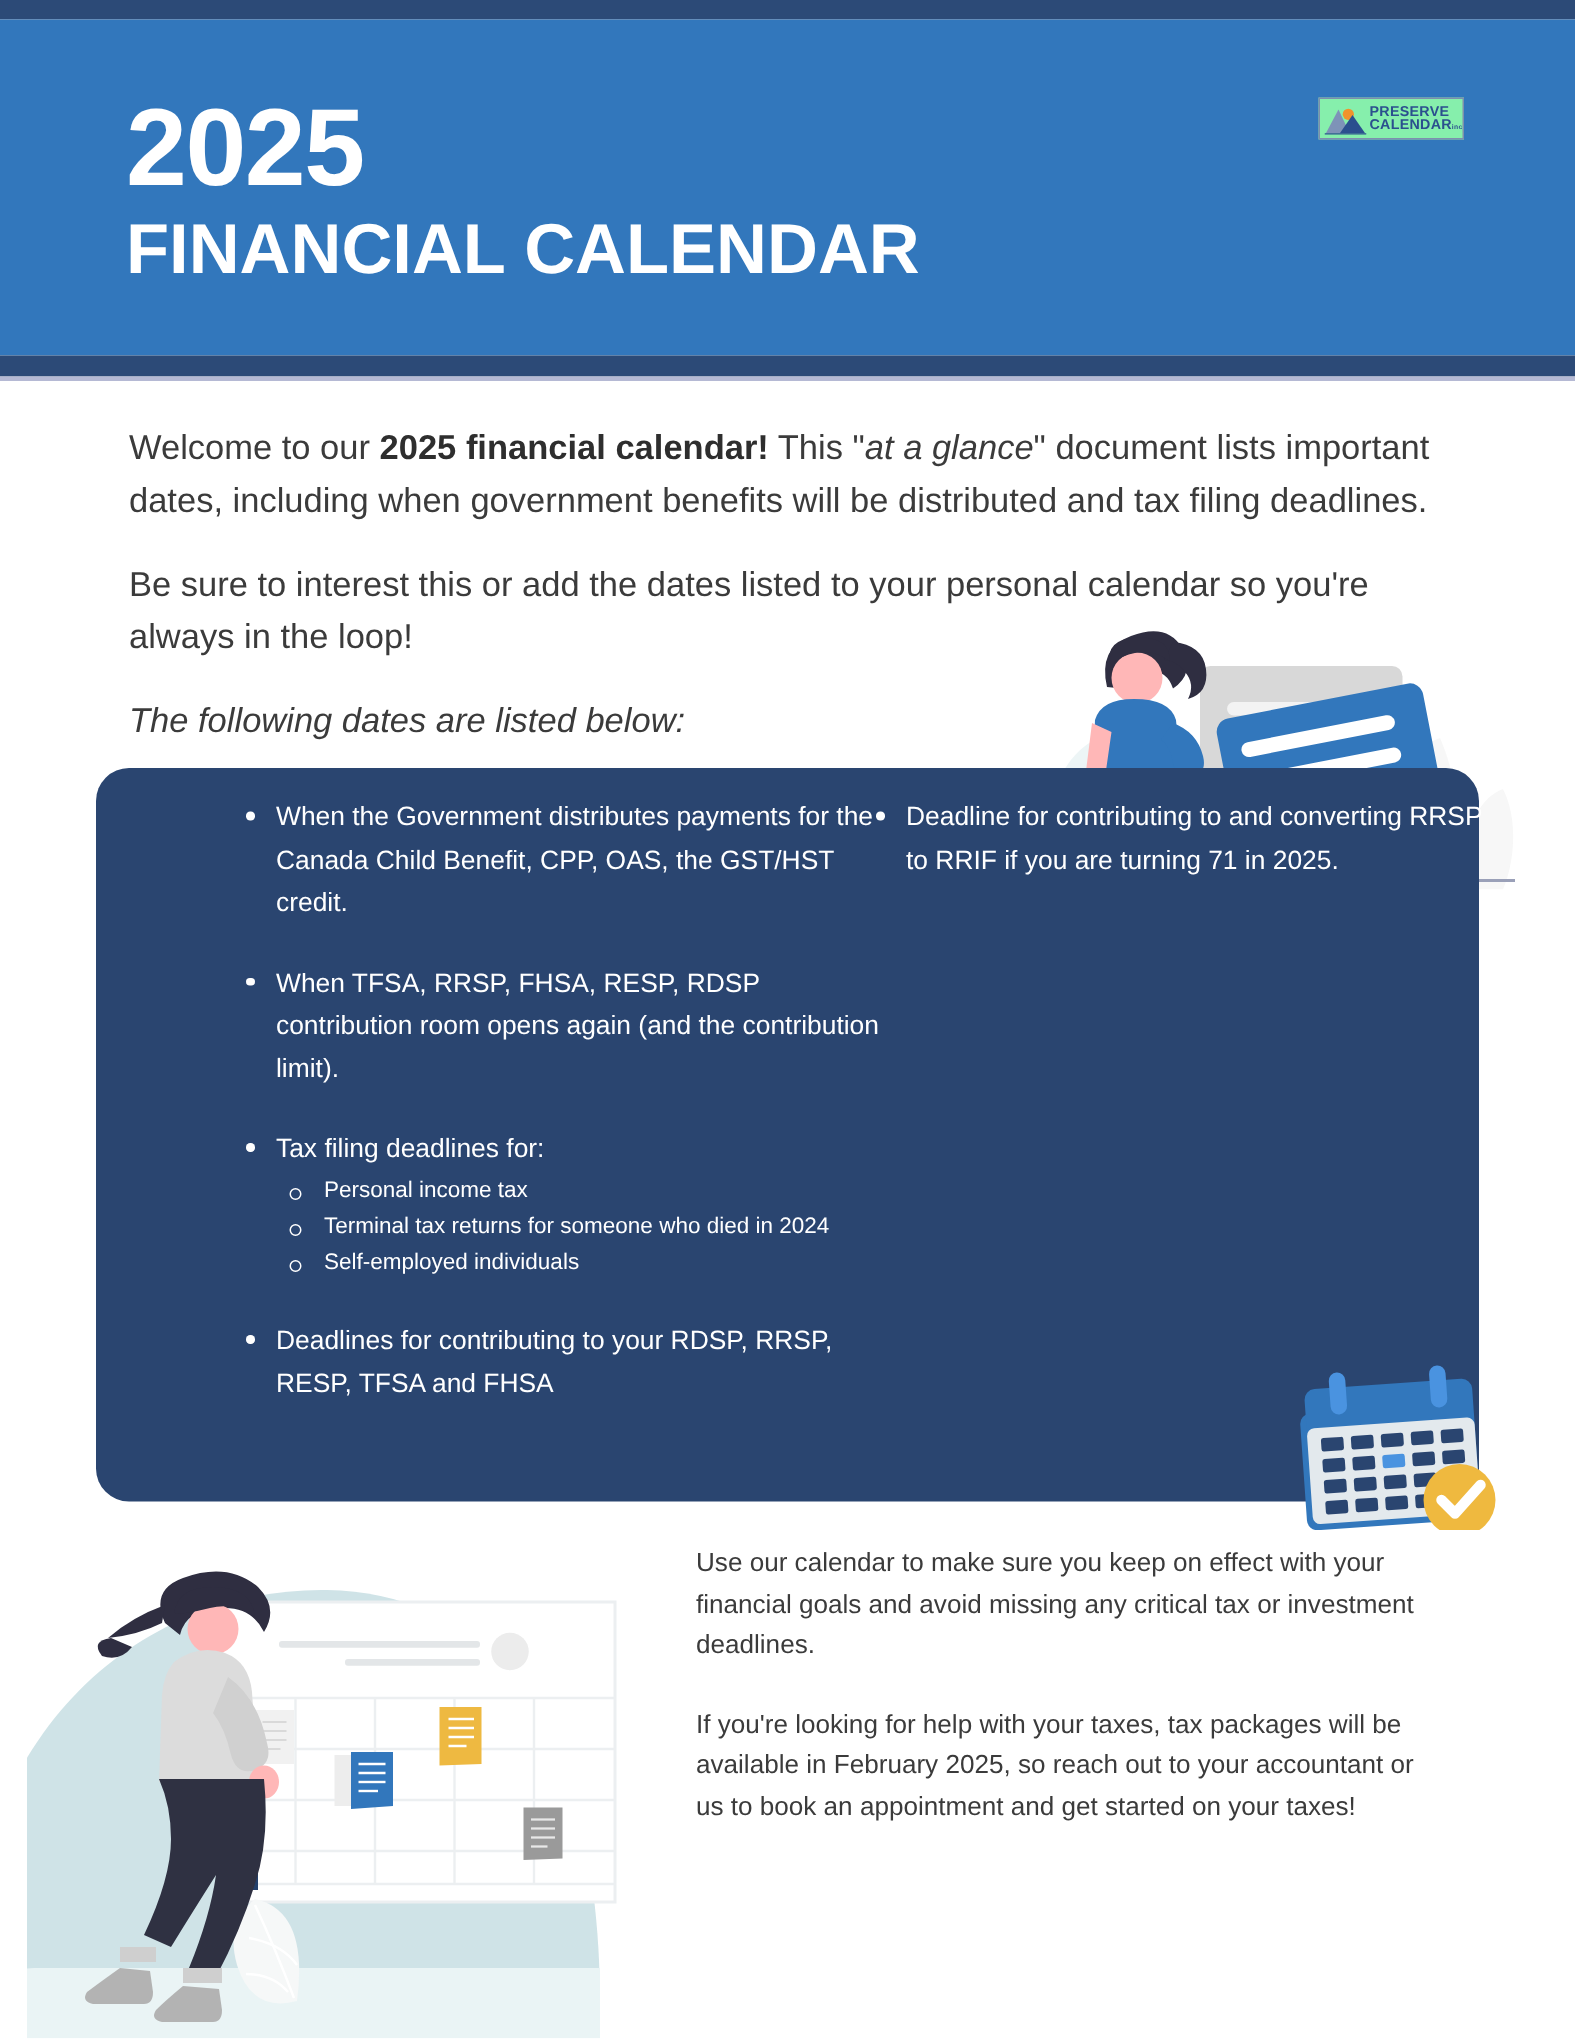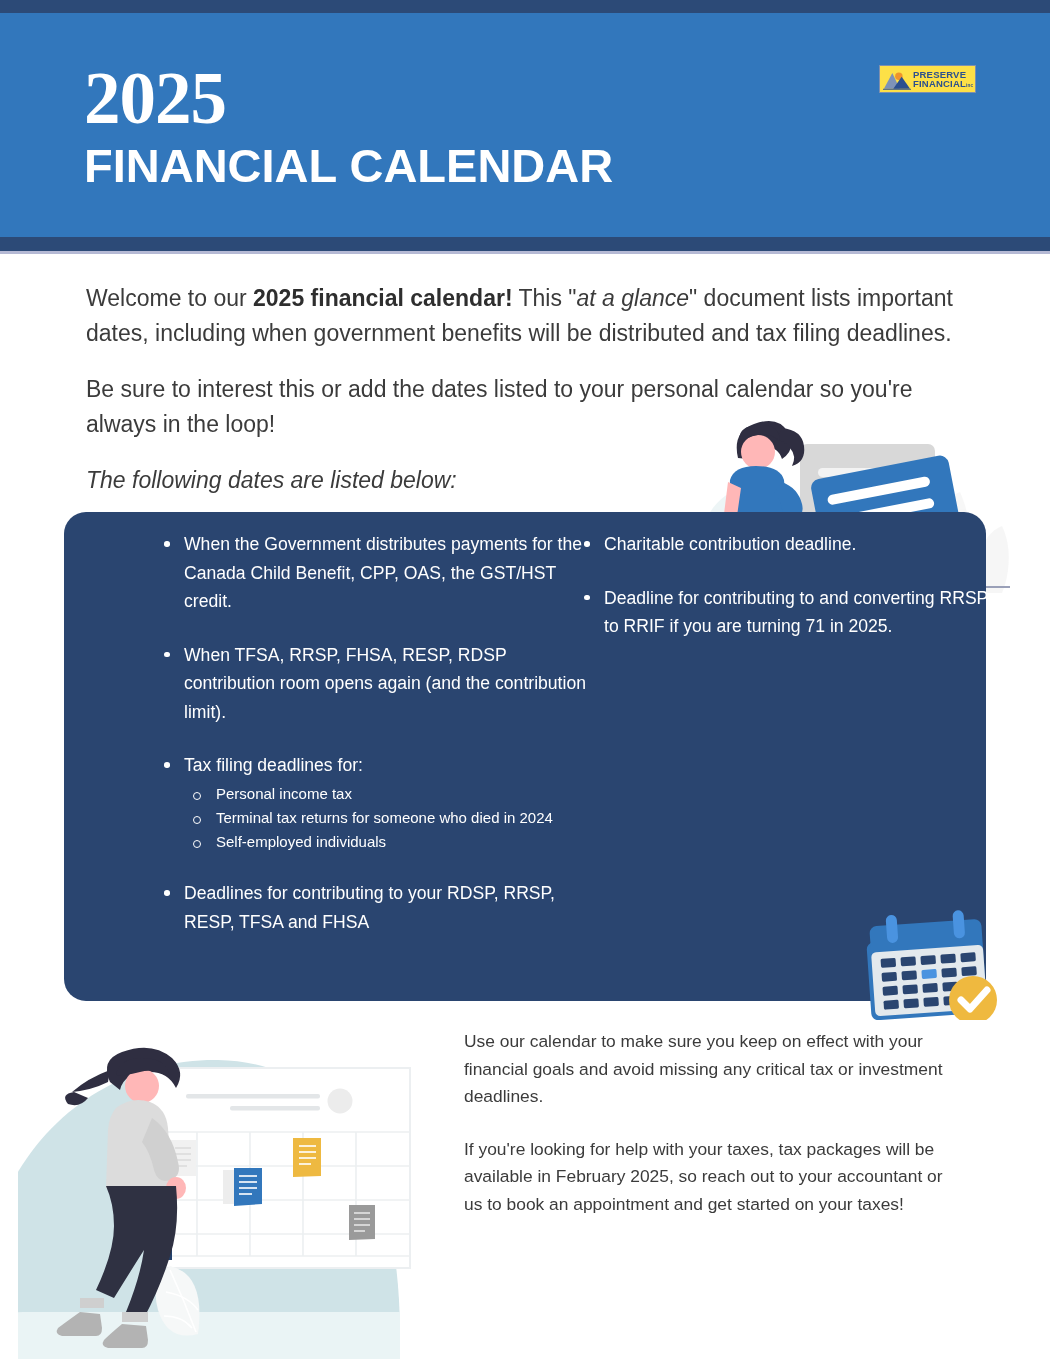--- a/index.html
+++ b/index.html
@@ -14,34 +14,34 @@
   
   .hdr-top-bar { position:absolute; left:0; top:0; width:1050px; height:13px; background:#2c4a77; }
   .hdr-band    { position:absolute; left:0; top:13px; width:1050px; height:224px; background:#3277bc; }
   .hdr-bot-bar { position:absolute; left:0; top:237px; width:1050px; height:14px; background:#2c4a77; }
   .hdr-hairline{ position:absolute; left:0; top:251px; width:1050px; height:3px; background:#b5b9d4; }
 
   .hdr-year {
     position:absolute; left:84px; top:62px;
     font-size:73px; font-weight:700; color:#ffffff;
     letter-spacing:-1px; line-height:1;
-    font-family:Liberation Serif, serif;
+    font-family:Liberation Sans, sans-serif;
   }
   .hdr-title {
     position:absolute; left:84px; top:142px;
     font-size:47px; font-weight:700; color:#ffffff;
     letter-spacing:0px; line-height:1;
     font-family:"Liberation Sans", sans-serif;
     text-align:center;
   }
 
   
   .logo-box {
     position:absolute; left:879px; top:65px; width:97px; height:28px;
-    background:#fde047; border:1px solid #7e8fae;
+    background:#86efac; border:1px solid #7e8fae;
     display:flex; align-items:center; padding:2px 3px;
   }
   .logo-mark { width:28px; height:22px; flex:0 0 28px; position:relative; }
   .logo-text { margin-left:2px; line-height:1; }
   .logo-l1 { font-size:9.5px; font-weight:700; color:#2b4f8e; letter-spacing:.2px; }
   .logo-l2 { font-size:9.5px; font-weight:700; color:#2b4f8e; letter-spacing:.2px; white-space:nowrap;}
   .logo-l2 small { font-size:4.5px; font-weight:700; vertical-align:baseline; }
 
   
   .body-copy {
@@ -120,21 +120,21 @@
     <div class="logo-mark">
       <svg viewBox="0 0 60 46" width="28" height="22" xmlns="http://www.w3.org/2000/svg">
         <circle cx="34" cy="17" r="8" fill="#f0932b"></circle>
         <path d="M2 44 L20 10 L36 44 Z" fill="#7e93b8"></path>
         <path d="M22 44 L40 18 L58 44 Z" fill="#2b4f8e"></path>
         <path d="M0 44 L60 44 L60 46 L0 46 Z" fill="#2b4f8e"></path>
       </svg>
     </div>
     <div class="logo-text">
       <div class="logo-l1">PRESERVE</div>
-      <div class="logo-l2"><span>FINANCIAL</span><small>inc</small></div>
+      <div class="logo-l2"><span>CALENDAR</span><small>inc</small></div>
     </div>
   </div>
 
   <div class="body-copy">
     <p><span>Welcome to our </span><b>2025 financial calendar!</b><span> This "</span><i>at a glance</i><span>" document lists important dates, including when government benefits will be distributed and tax filing deadlines.</span></p>
     <p>Be sure to interest this or add the dates listed to your personal calendar so you're always in the loop!</p>
     <p class="p-ital">The following dates are listed below:</p>
   </div>
 
   <div class="illo-top">
@@ -197,23 +197,20 @@
             </ul>
           </li>
           <li>
             <span class="btxt">Deadlines for contributing to your RDSP, RRSP, RESP, TFSA and FHSA</span>
           </li>
         </ul>
       </div>
 
       <div class="col col-r">
         <ul class="bl">
-          <li>
-            <span class="btxt">Charitable contribution deadline.</span>
-          </li>
           <li>
             <span class="btxt">Deadline for contributing to and converting RRSP to RRIF if you are turning 71 in 2025.</span>
           </li>
         </ul>
       </div>
 
     </div>
   </div>
 
   <div class="illo-cal">

